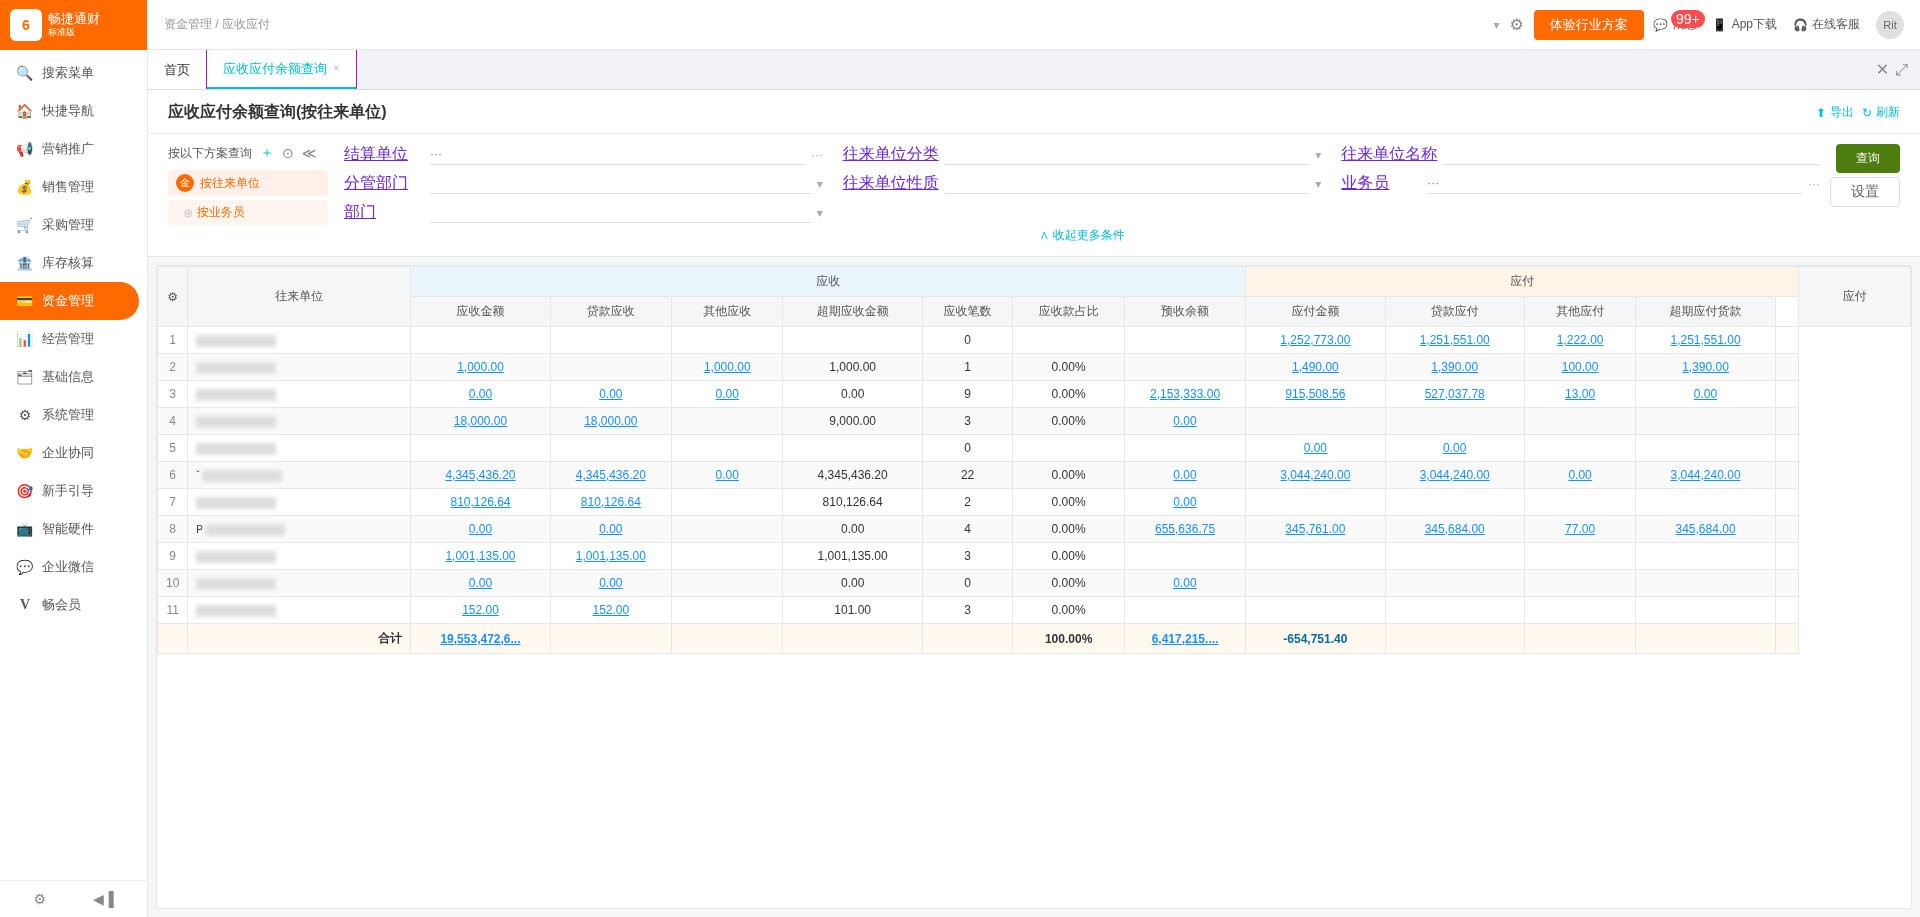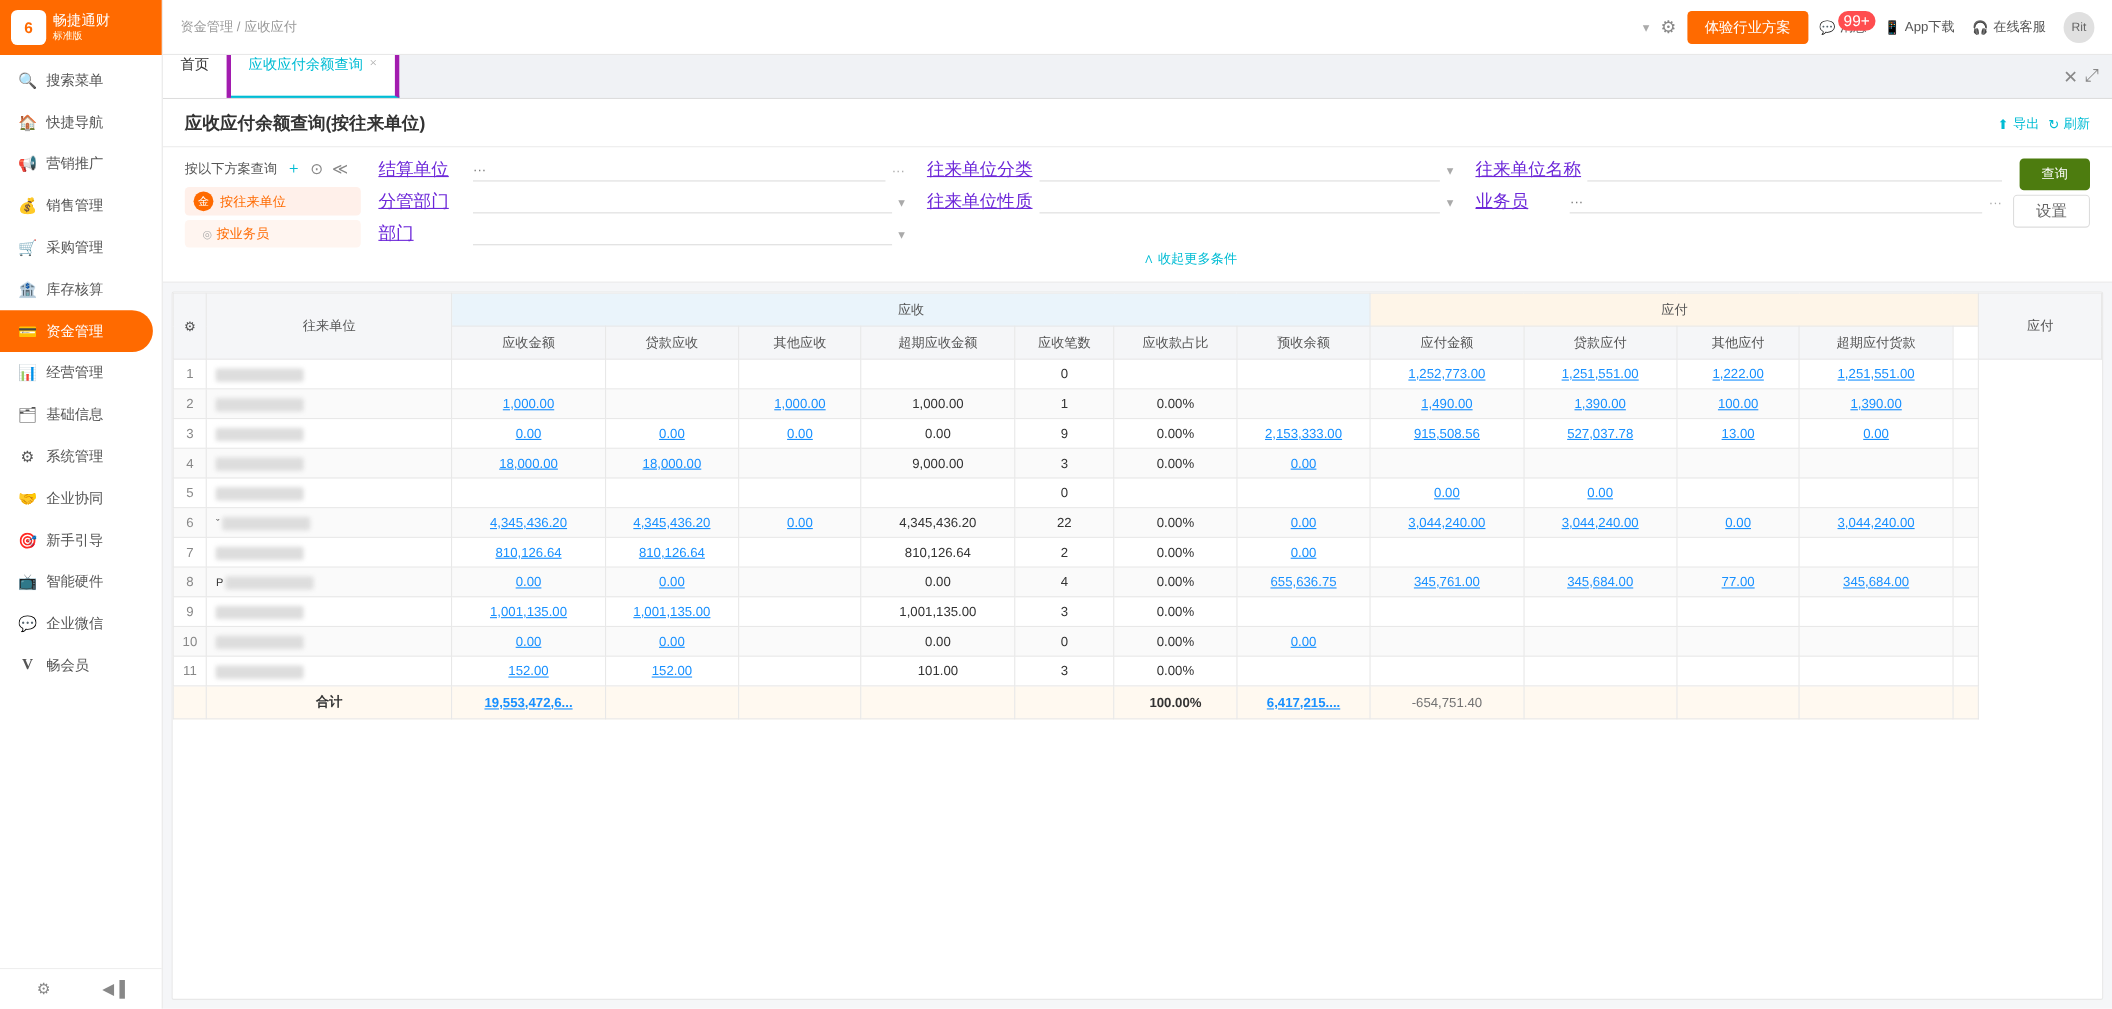--- a/index.html
+++ b/index.html
@@ -41,22 +41,22 @@
     .topbar-msg { display: flex; align-items: center; gap: 4px; font-size: 12px; color: #555; cursor: pointer; position: relative; }
     .badge { background: #ff4d4f; color: #fff; border-radius: 10px; font-size: 14px; padding: 1px 5px; position: absolute; top: -6px; right: -8px; }
     .topbar-user { font-size: 12px; color: #555; cursor: pointer; }
 
     
     .tabs-bar {
       position: fixed; left: 148px; top: 50px; right: 0; height: 40px;
       background: #f0f2f5; display: flex; align-items: stretch; border-bottom: 1px solid #ddd; z-index: 99;
     }
     .tab {
-      display: flex; padding: 0 16px; cursor: pointer; font-size: 13px;
-      background: #fff; border-right: 4px solid #a21caf; gap: 6px; color: #555; font-family: Liberation Serif, serif;
+      display: flex; align-items: center; padding: 0 16px; cursor: pointer; font-size: 13px;
+      background: #fff; border-right: 1px solid #a21caf; gap: 6px; color: #555; font-family: Liberation Serif, serif;
     }
     .tab.home { color: #333; }
     .tab.active { background: #fff; color: #00bcd4; border-bottom: 2px solid #00bcd4; }
     .tab-close { color: #aaa; font-size: 12px; cursor: pointer; }
     .tabs-right { margin-left: auto; display: flex; align-items: center; gap: 6px; padding: 0 12px; }
     .tabs-right-btn { font-size: 16px; color: #888; cursor: pointer; }
 
     
     .main-content {
       position: fixed; left: 148px; top: 90px; right: 0; bottom: 0;
@@ -528,29 +528,29 @@
     <td></td>
     <td></td>
     <td></td>
     <td></td>
     <td></td>
   </tr>
         </tbody>
       <tfoot>
         <tr>
           <td></td>
-          <td style="text-align:center;font-weight:bold;">合计</td>
+          <td style="text-align:right;font-weight:bold;">合计</td>
           <td class="link-text">19,553,472,6...</td>
           <td></td>
           <td></td>
           <td></td>
           <td></td>
           <td>100.00%</td>
           <td class="link-text">6,417,215....</td>
-          <td style="color:#737373;font-weight:normal;">-654,751.40</td>
+          <td style="color:#0369a1;font-weight:bold;">-654,751.40</td>
           <td></td>
           <td></td>
           <td></td>
           <td></td>
         </tr>
       </tfoot>
     </table>
   </div>
 </div>
 

